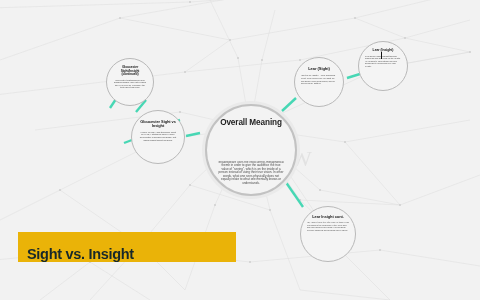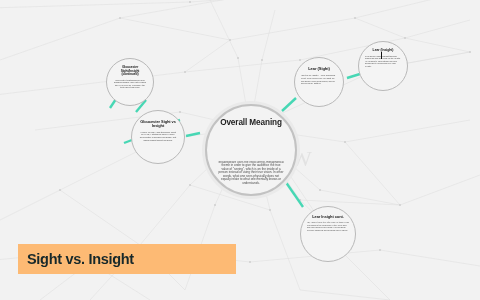--- a/index.html
+++ b/index.html
@@ -121,25 +121,25 @@
     left: 291px; top: 146px;
     font-size: 22px;
     color: #e2e2e2;
     font-family: "Liberation Serif", serif;
     letter-spacing: -3px;
     user-select: none;
   }
 
   #title-banner {
     position: absolute;
-    left: 18px; top: 244px;
+    left: 18px; top: 232px;
     width: 218px; height: 30px;
-    background: #fdba74;
+    background: #eab308;
     display: flex;
-    align-items: center;
+    align-items: flex-end;
   }
   #title-banner .title-text {
     font-family: "Liberation Sans", sans-serif;
     font-weight: bold;
     font-size: 14.5px;
     color: #17282a;
     padding-left: 9px;
     letter-spacing: -0.3px;
     white-space: nowrap;
   }

